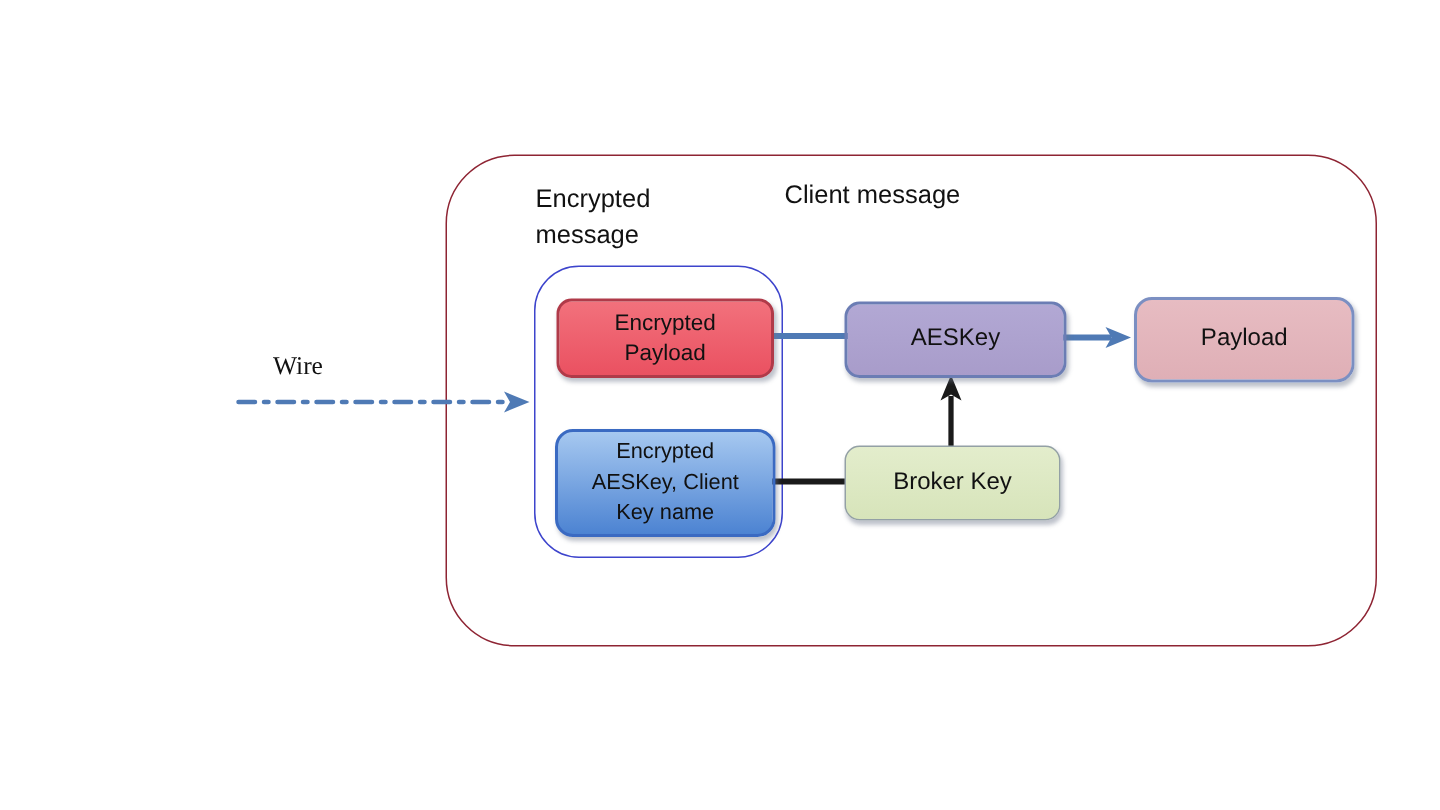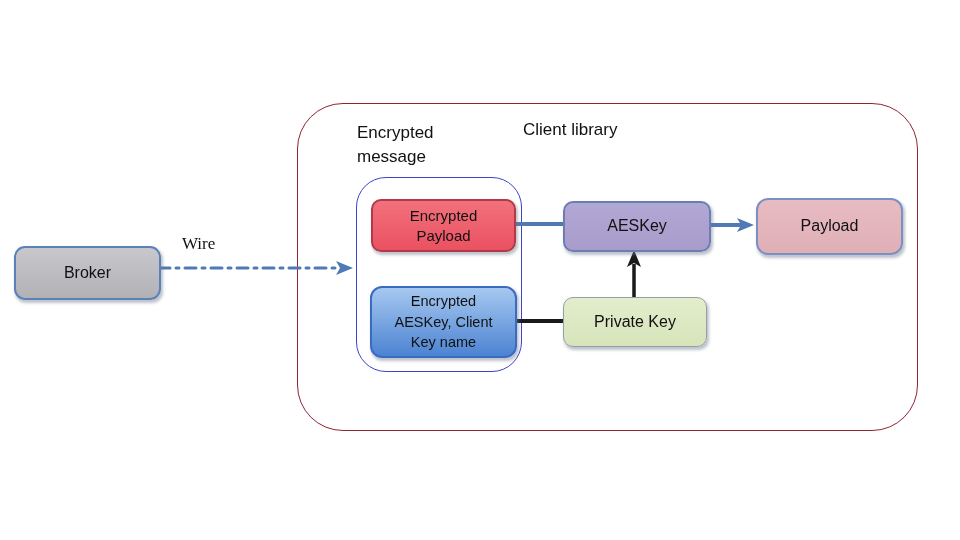--- a/index.html
+++ b/index.html
@@ -122,44 +122,41 @@
 
     <line x1="508" y1="321" x2="568" y2="321" stroke="#1a1a1a" stroke-width="4"></line>
 
     <g>
       <line x1="634" y1="300" x2="634" y2="264" stroke="#1a1a1a" stroke-width="3.5"></line>
       <polygon points="634,250 627,267 634,263 641,267" fill="#1a1a1a"></polygon>
     </g>
   </svg>
 
   <div class="free-label label-wire">Wire</div>
-  <div class="free-label label-client-library">Client library</div>
+  <div class="free-label label-client-library">Client message</div>
   <div class="free-label label-encrypted-message">Encrypted
 message</div>
 
-  <div class="node node-broker">
-    <span class="lbl">Broker</span>
-  </div>
 
   <div class="node node-encrypted-payload">
     <span class="lbl">Encrypted
 Payload</span>
   </div>
 
   <div class="node node-encrypted-aeskey">
     <span class="lbl">Encrypted
 AESKey, Client
 Key name</span>
   </div>
 
   <div class="node node-aeskey">
     <span class="lbl">AESKey</span>
   </div>
 
   <div class="node node-private-key">
-    <span class="lbl">Private Key</span>
+    <span class="lbl">Broker Key</span>
   </div>
 
   <div class="node node-payload">
     <span class="lbl">Payload</span>
   </div>
 
 </div>
 
 </body></html>

